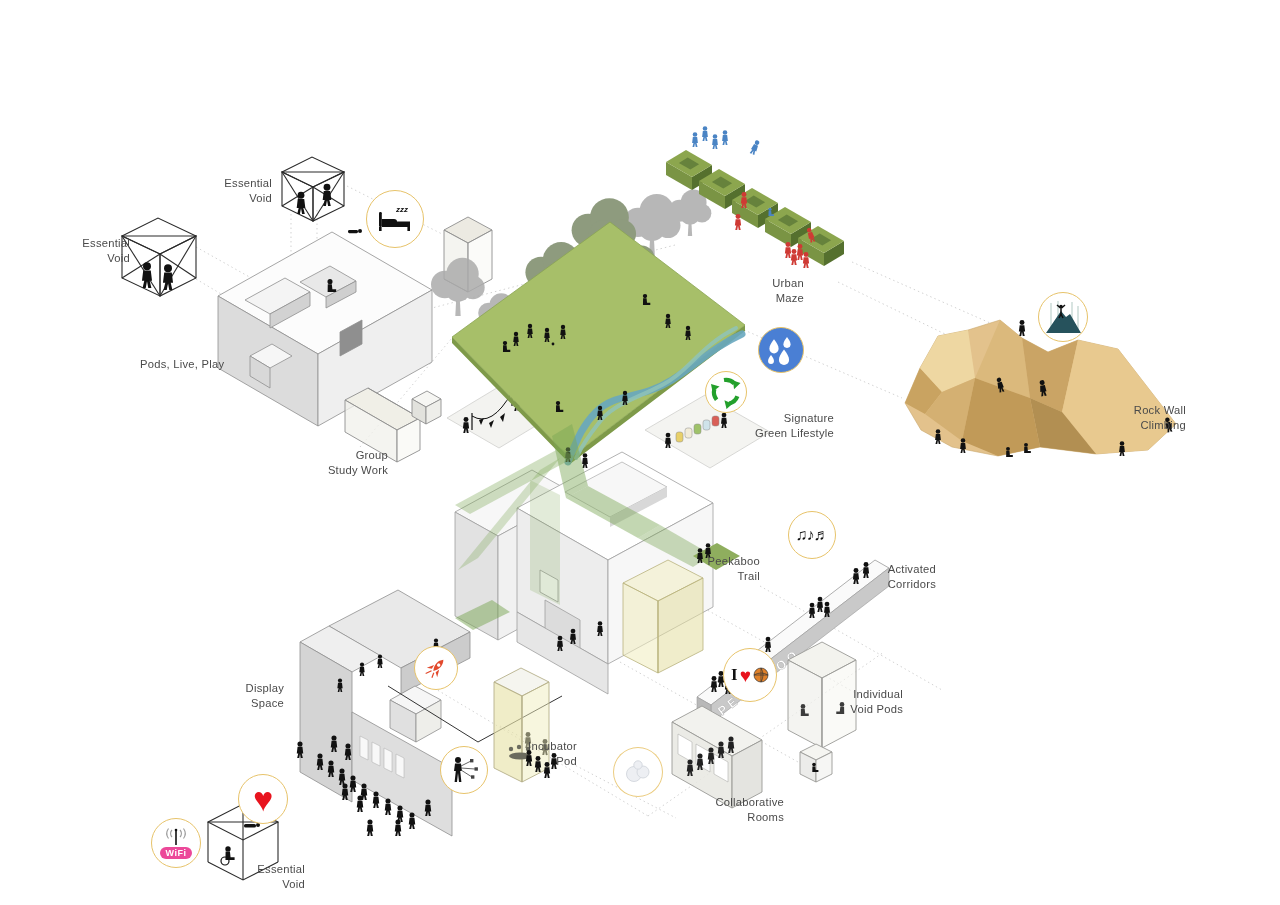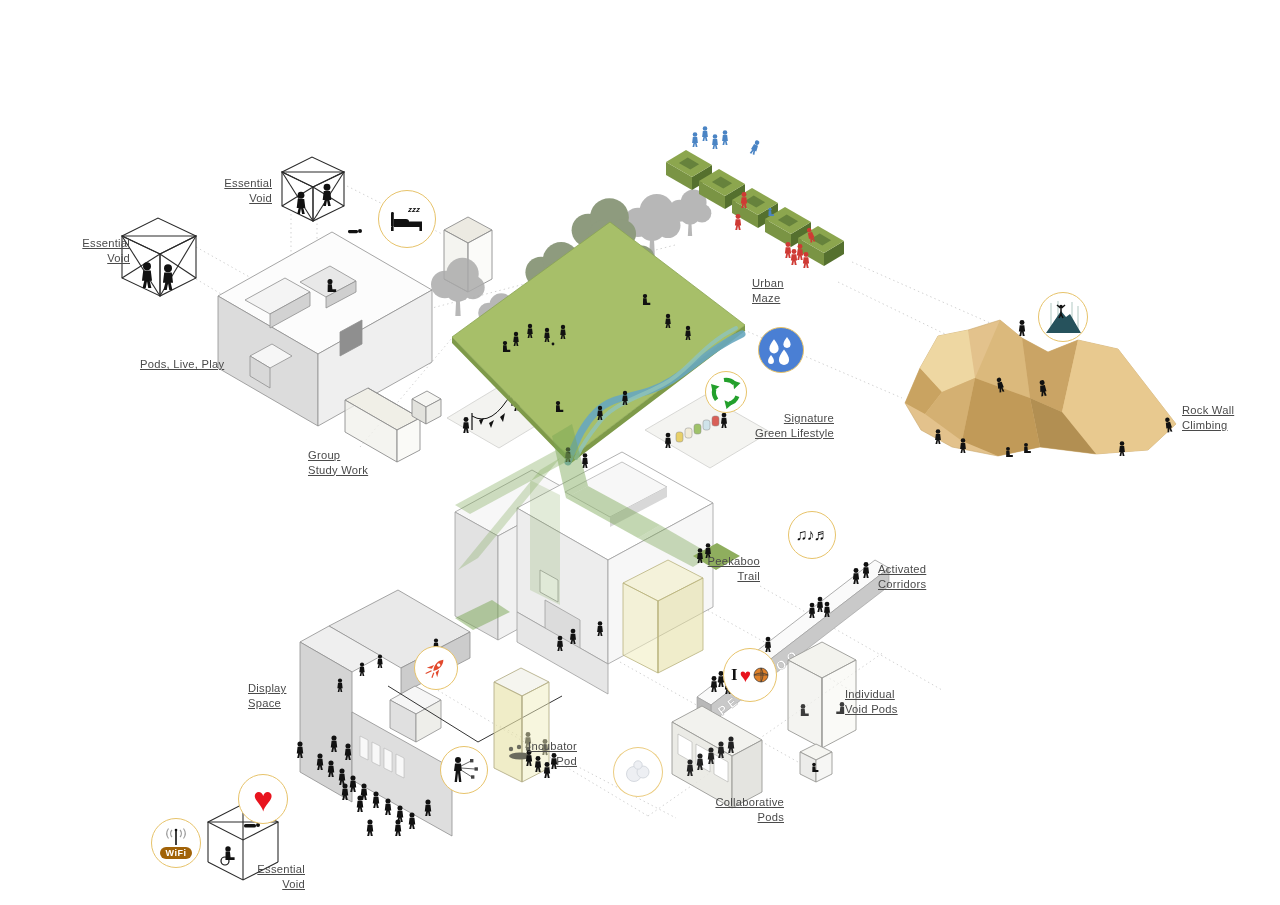--- a/index.html
+++ b/index.html
@@ -1,33 +1,33 @@
 <!DOCTYPE html>
 <html><head>
 <meta charset="utf-8">
 <style>
   html,body{margin:0;padding:0;background:#fff;}
   .canvas{position:relative;width:1280px;height:905px;background:#ffffff;overflow:hidden;
           font-family:"Liberation Sans",sans-serif;}
   .scene{position:absolute;left:0;top:0;}
   .lbl{position:absolute;font-size:11.2px;line-height:1.3;color:#4a4a4a;
-       letter-spacing:.25px;white-space:pre-line;text-decoration:underline;}
+       letter-spacing:.25px;white-space:pre-line;}
   .lbl.r{text-align:right;}
-  .lbl.c{text-align:left;}
+  .lbl.c{text-align:right;}
   .badge{position:absolute;border-radius:50%;background:#fff;border:1.6px solid #e7c36a;
          display:flex;align-items:center;justify-content:center;box-sizing:border-box;}
   .badge svg{display:block;}
   .water-badge{background:#4a7fd4;}
   .love-row{display:flex;align-items:center;gap:2px;}
   .love-i{font-family:"Liberation Serif",serif;font-weight:bold;font-size:17px;color:#111;}
   .love-heart{font-size:19px;color:#e8141e;line-height:1;}
   .heart-glyph{font-size:34px;color:#e8141e;line-height:1;}
   .music-glyphs{font-size:16px;color:#111;letter-spacing:-1px;}
   .wifi-wrap{display:flex;flex-direction:column;align-items:center;gap:1px;}
-  .wifi-pill{background:#a16207;color:#fff;font-weight:bold;font-size:9px;
+  .wifi-pill{background:#ec4899;color:#fff;font-weight:bold;font-size:9px;
              padding:1px 6px;border-radius:8px;letter-spacing:.5px;}
 </style>
 </head>
 <body>
 
 <div class="canvas">
 
 <svg class="scene" width="1280" height="905" viewBox="0 0 1280 905">
   <defs>
     <g id="prs">
@@ -447,40 +447,40 @@
 
 <div class="lbl r" style="left:55px;top:236px;width:75px">Essential
 Void</div>
 <div class="lbl r" style="left:205px;top:176px;width:67px">Essential
 Void</div>
 <div class="lbl" style="left:140px;top:357px;width:110px">Pods, Live, Play</div>
 <div class="lbl c" style="left:308px;top:448px;width:80px">Group
 Study Work</div>
 <div class="lbl c" style="left:752px;top:276px;width:52px">Urban
 Maze</div>
-<div class="lbl c" style="left:1182px;top:403px;width:54px">Rock Wall
+<div class="lbl c" style="left:1132px;top:403px;width:54px">Rock Wall
 Climbing</div>
 <div class="lbl r" style="left:738px;top:411px;width:96px">Signature
 Green Lifestyle</div>
 <div class="lbl r" style="left:696px;top:554px;width:64px">Peekaboo
 Trail</div>
 <div class="lbl c" style="left:878px;top:562px;width:58px">Activated
 Corridors</div>
 <div class="lbl c" style="left:845px;top:687px;width:58px">Individual
 Void Pods</div>
-<div class="lbl c" style="left:248px;top:681px;width:44px">Display
+<div class="lbl c" style="left:240px;top:681px;width:44px">Display
 Space</div>
 <div class="lbl r" style="left:511px;top:739px;width:66px">Incubator
 Pod</div>
 <div class="lbl r" style="left:698px;top:795px;width:86px">Collaborative
-Pods</div>
+Rooms</div>
 <div class="lbl r" style="left:243px;top:862px;width:62px">Essential
 Void</div>
 
-<div class="badge" style="left:378px;top:190px;width:58px;height:58px">
+<div class="badge" style="left:366px;top:190px;width:58px;height:58px">
   <svg width="42" height="32" viewBox="0 0 42 32">
     <text x="22" y="9" font-size="8" font-weight="bold" font-style="italic" fill="#111" font-family="Liberation Sans, sans-serif">zzz</text>
     <rect x="5" y="9" width="2.8" height="15" rx="1.2" fill="#111"></rect>
     <path d="M7.8,16 L20,16 Q23,16 23,18.5 L36,18.5 L36,24 L7.8,24 Z" fill="#111"></path>
     <rect x="5" y="24" width="2.6" height="4" fill="#111"></rect>
     <rect x="33.4" y="24" width="2.6" height="4" fill="#111"></rect>
   </svg>
 </div>
 
 <div class="badge water-badge" style="left:758px;top:327px;width:46px;height:46px">

